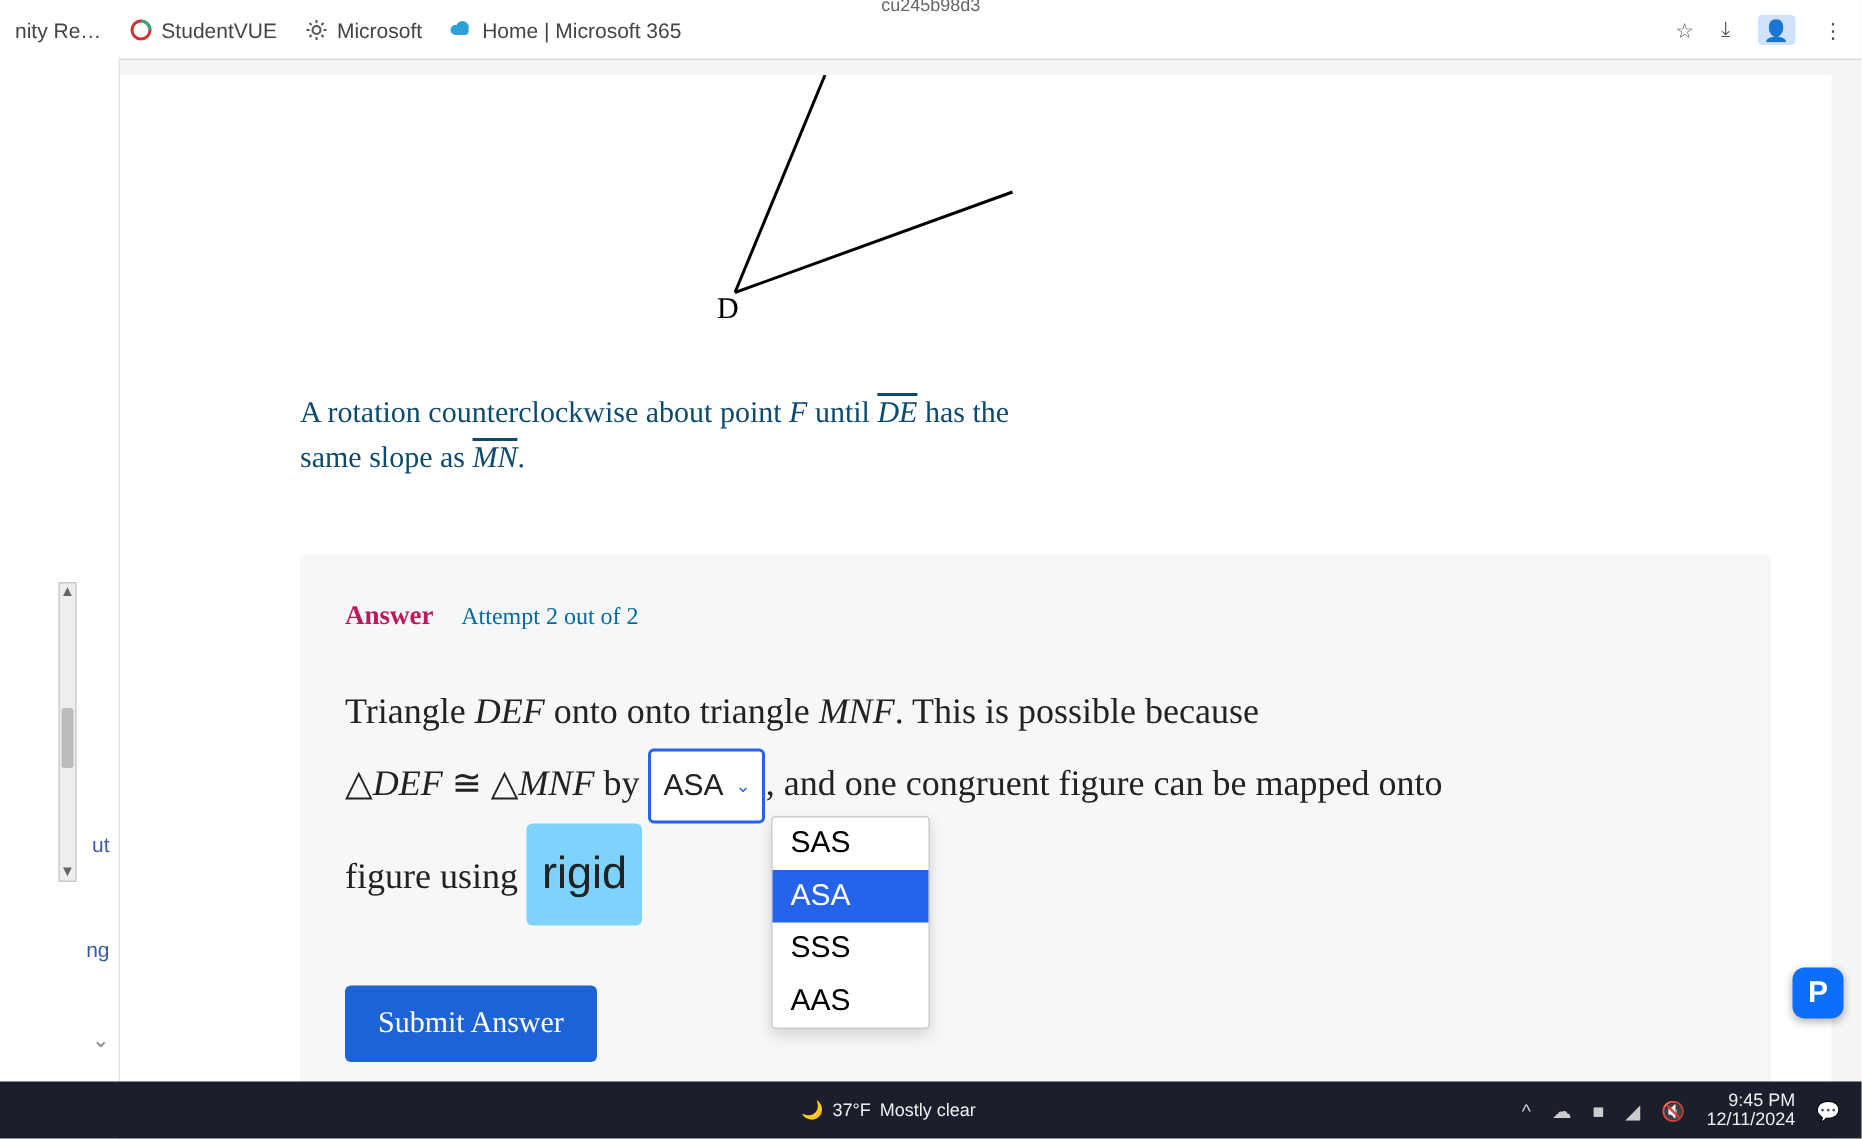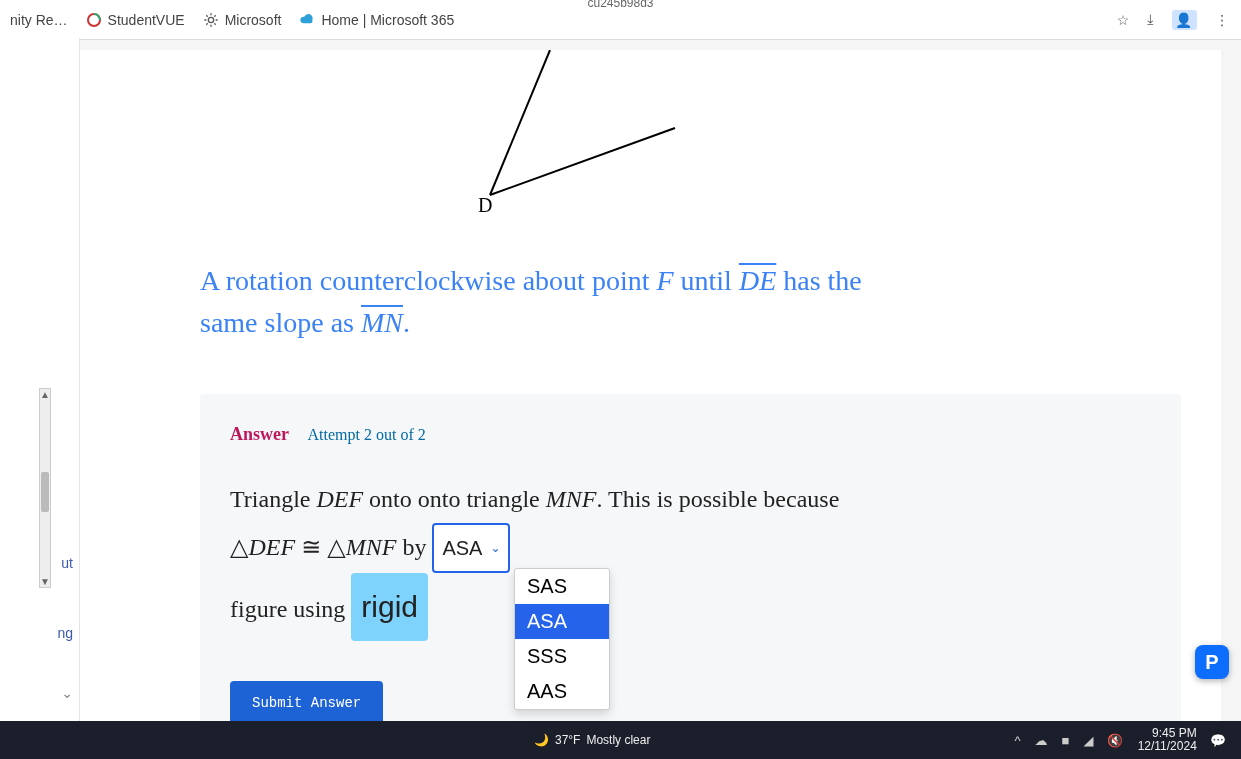--- a/index.html
+++ b/index.html
@@ -34,21 +34,21 @@
     position: absolute;
     left: 80px;
     top: 50px;
     right: 20px;
     bottom: 0;
     background: #fff;
     padding: 20px 40px 20px 120px;
   }
   .geom-figure { position: relative; height: 160px; }
   .geom-figure svg { position: absolute; left: 230px; top: -20px; }
-  .prompt-text { font-size: 28px; color: #3b82f6; line-height: 1.5; margin-top: 30px; }
+  .prompt-text { font-size: 20px; color: #0c4a6e; line-height: 1.5; margin-top: 30px; }
   .math-it { font-style: italic; font-family: 'Times New Roman', serif; }
   .overline { text-decoration: overline; }
   .answer-panel {
     background: #f6f7f9;
     margin-top: 50px;
     padding: 30px 30px 40px 30px;
     border-radius: 4px;
     position: relative;
   }
   .answer-hdr { font-size: 18px; }
@@ -74,36 +74,36 @@
     background: #7dd3fc;
     border-radius: 4px;
     padding: 4px 10px;
     font-family: Liberation Sans, sans-serif;
     font-size: 30px;
   }
   .dropdown-menu {
     position: absolute;
     left: 314px;
     top: 174px;
-    width: 96px;
+    width: 106px;
     background: #fff;
     border: 1px solid #ccc;
     border-radius: 3px;
     box-shadow: 0 4px 10px rgba(0,0,0,.15);
     font-family: Arial, sans-serif;
     font-size: 20px;
     z-index: 50;
   }
   .dropdown-menu .opt { padding: 6px 12px; cursor: pointer; }
   .dropdown-menu .opt.selected { background: #2563eb; color: #fff; }
   .submit-btn {
     background: #1e63d6;
     color: #fff;
-    font-family: Liberation Mono, monospace;
-    font-size: 14px;
+    font-family: Liberation Serif, serif;
+    font-size: 20px;
     border: none;
     padding: 14px 22px;
     border-radius: 4px;
     margin-top: 40px;
     cursor: pointer;
   }
   .left-sidebar {
     position: absolute;
     left: 0;
     top: 38px;
@@ -239,21 +239,21 @@
     </div>
 
     <div class="statement">
       <span>Triangle </span><span class="math-it">DEF</span><span> onto onto triangle </span><span class="math-it">MNF</span><span>. This is possible because</span><br>
 
       <span class="triangle-sym">△</span><span class="math-it">DEF</span>
       <span>≅</span>
       <span class="triangle-sym">△</span><span class="math-it">MNF</span><span> by </span><span class="select-box">
           <span>ASA</span>
           <span class="chev">⌄</span>
-        </span><br>
+        </span><span>, and one congruent figure can be mapped onto</span><br>
 
       <span>figure using </span>
       <span class="fill-box">rigid</span>
       <span style="margin-left:130px;">ns.</span>
     </div>
 
     
     <div class="dropdown-menu">
       <div class="opt">SAS</div>
       <div class="opt selected">ASA</div>

